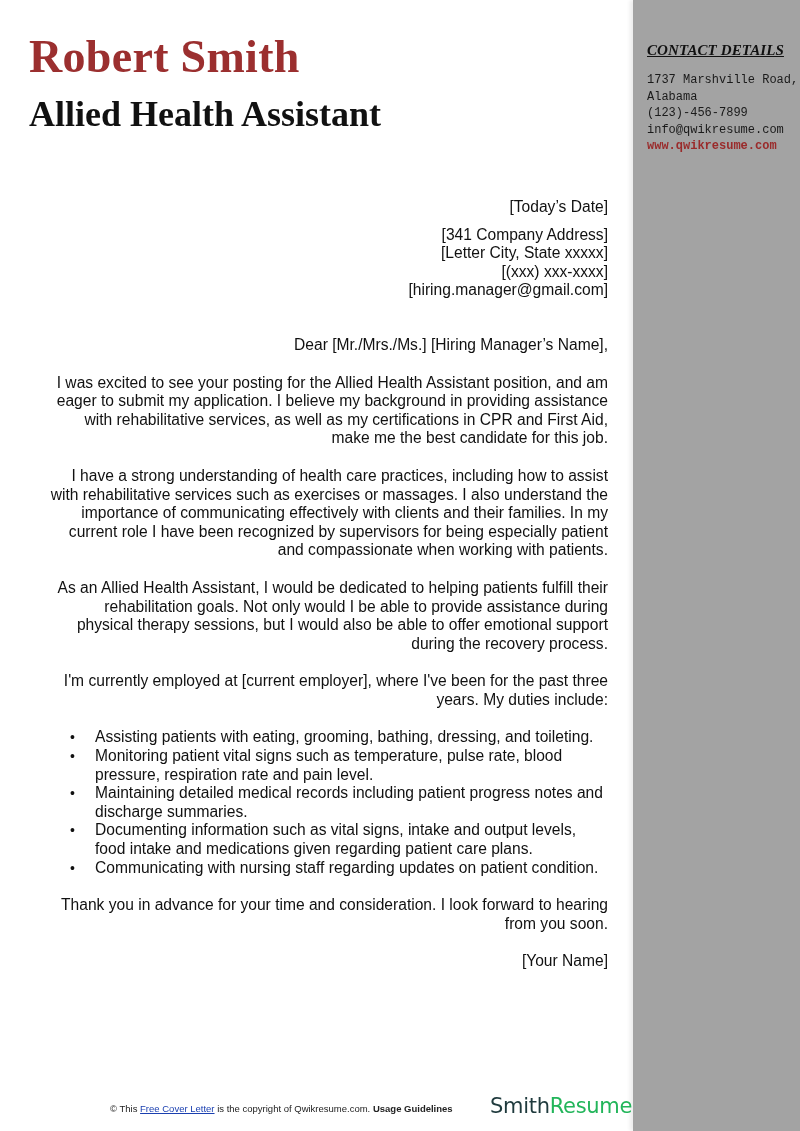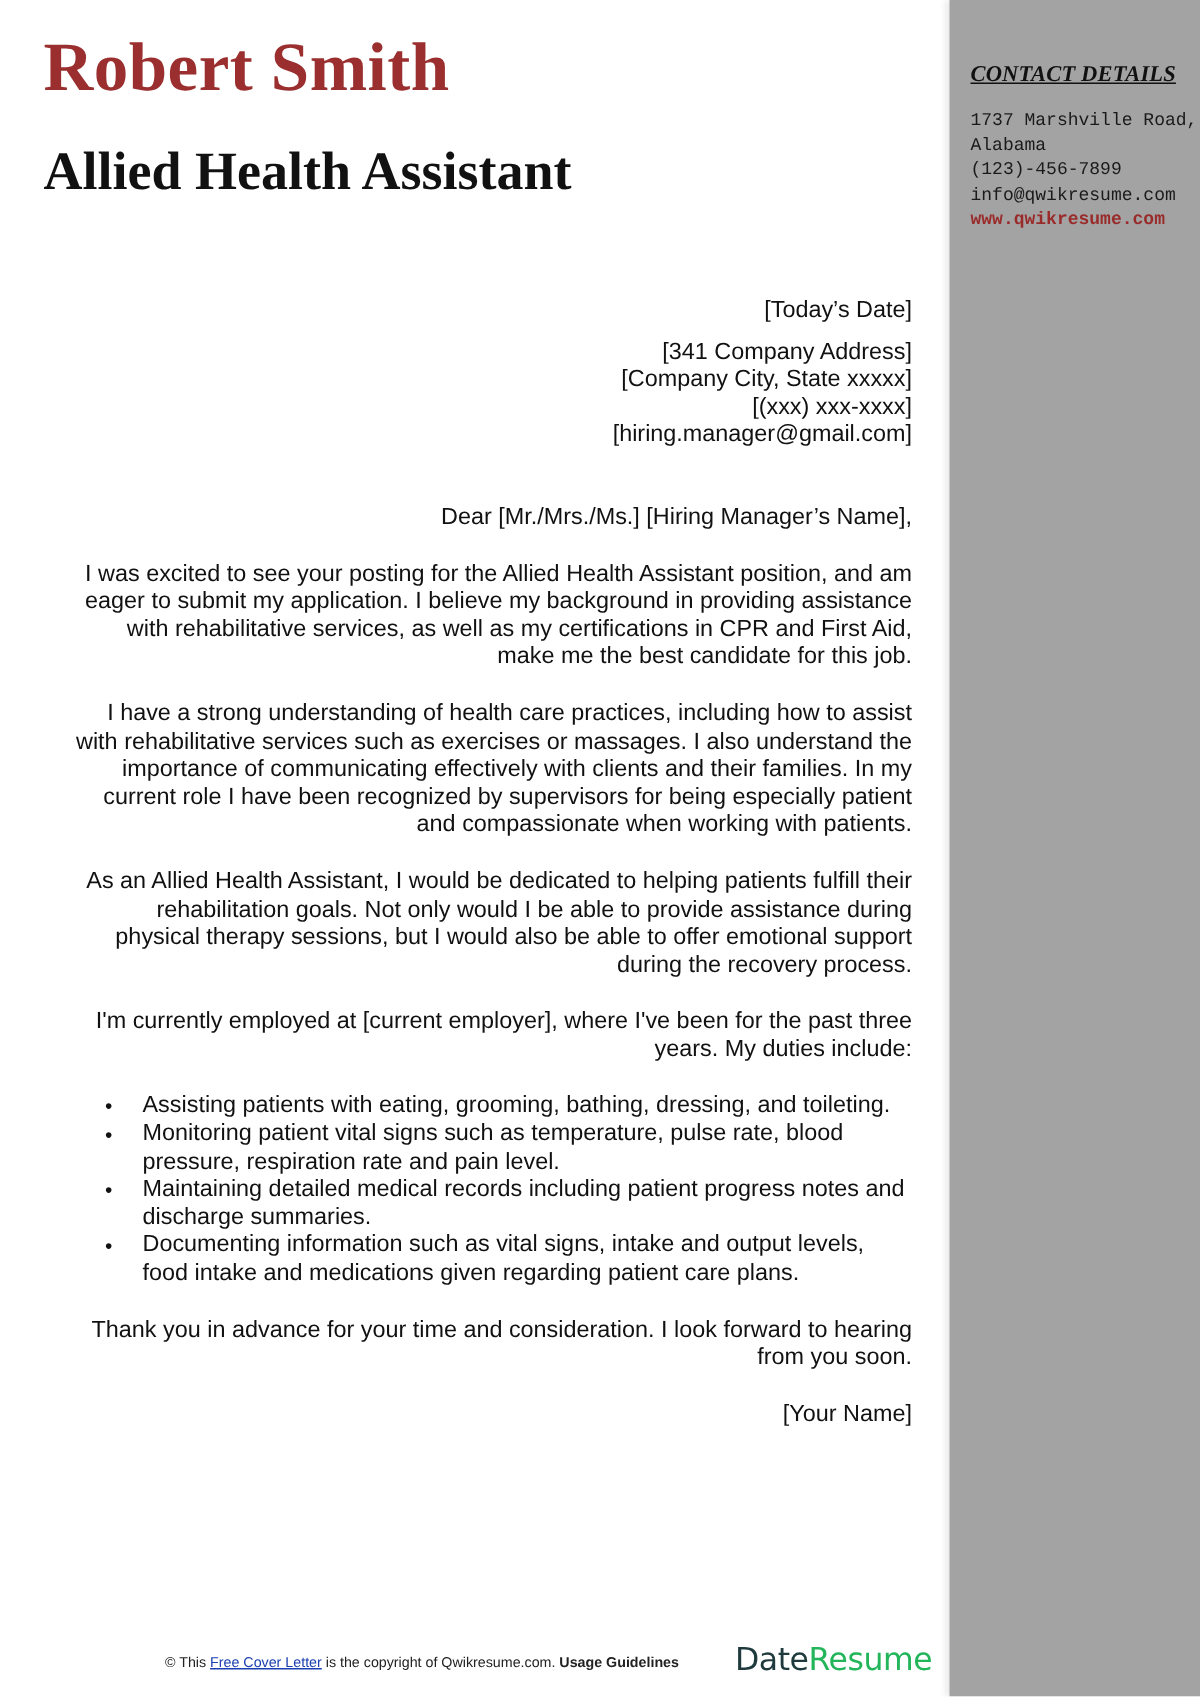--- a/index.html
+++ b/index.html
@@ -1,21 +1,21 @@
 <!DOCTYPE html>
 <html><head>
 <meta charset="utf-8">
 <style>
   html, body { margin: 0; padding: 0; }
   body { width: 800px; height: 1131px; background: #ffffff; position: relative; overflow: hidden; font-family: "Liberation Sans", sans-serif; color: #000; }
   .sidebar { position: absolute; left: 633px; top: 0; width: 173px; height: 1131px; background: #a3a3a3; box-shadow: -3px 0 4px rgba(0,0,0,0.08); }
   .contact-title { position: absolute; left: 14px; top: 42px; font-family: "Liberation Serif", serif; font-weight: bold; font-style: italic; font-size: 15px; text-decoration: underline; color: #111; letter-spacing: 0.1px; }
   .contact-lines { position: absolute; left: 14px; top: 72px; font-family: Liberation Mono, monospace; font-size: 12px; line-height: 16.5px; color: #1a1a1a; }
   .contact-lines .web { color: #9a2b2b; font-weight: bold; }
-  .name { position: absolute; left: 29px; top: 22px; font-family: "Liberation Serif", serif; font-weight: bold; font-size: 46px; color: #9b2f2f; letter-spacing: 0.3px; line-height: 1; }
+  .name { position: absolute; left: 29px; top: 34px; font-family: "Liberation Serif", serif; font-weight: bold; font-size: 46px; color: #9b2f2f; letter-spacing: 0.3px; line-height: 1; }
   .role { position: absolute; left: 29px; top: 96px; font-family: "Liberation Serif", serif; font-weight: bold; font-size: 36px; color: #111; line-height: 1; }
   .letter { position: absolute; left: 48px; top: 198px; width: 560px; font-size: 15.6px; line-height: 18.6px; color: #111; }
   .letter p { margin: 0; text-align: right; }
   .gap-s { height: 9px; }
   .gap-m { height: 19px; }
   .gap-l { height: 36px; }
   ul.duties { margin: 0; padding: 0 0 0 47px; list-style: none; }
   ul.duties li { position: relative; margin: 0; }
   ul.duties li::before { content: "•"; position: absolute; left: -25px; top: 0; font-size: 14px; }
   .footer { position: absolute; left: 110px; top: 1103px; font-size: 9.5px; color: #222; }
@@ -40,46 +40,47 @@
     <div>info@qwikresume.com</div>
     <div class="web">www.qwikresume.com</div>
   </div>
 </div>
 
 <div class="letter">
   <p>[Today’s Date]</p>
   <div class="gap-s"></div>
   <div>
     <p>[341 Company Address]</p>
-    <p>[Company City, State xxxxx]</p>
+    <p>[Letter City, State xxxxx]</p>
     <p>[(xxx) xxx-xxxx]</p>
     <p>[hiring.manager@gmail.com]</p>
   </div>
   <div class="gap-l"></div>
   <p>Dear [Mr./Mrs./Ms.] [Hiring Manager’s Name],</p>
   <div class="gap-m"></div>
   <p>I was excited to see your posting for the Allied Health Assistant position, and am eager to submit my application. I believe my background in providing assistance with rehabilitative services, as well as my certifications in CPR and First Aid, make me the best candidate for this job.</p>
   <div class="gap-m"></div>
   <p>I have a strong understanding of health care practices, including how to assist with rehabilitative services such as exercises or massages. I also understand the importance of communicating effectively with clients and their families. In my current role I have been recognized by supervisors for being especially patient and compassionate when working with patients.</p>
   <div class="gap-m"></div>
   <p>As an Allied Health Assistant, I would be dedicated to helping patients fulfill their rehabilitation goals. Not only would I be able to provide assistance during physical therapy sessions, but I would also be able to offer emotional support during the recovery process.</p>
   <div class="gap-m"></div>
   <p>I'm currently employed at [current employer], where I've been for the past three years. My duties include:</p>
   <div class="gap-m"></div>
   <ul class="duties">
     <li>Assisting patients with eating, grooming, bathing, dressing, and toileting.</li>
     <li>Monitoring patient vital signs such as temperature, pulse rate, blood pressure, respiration rate and pain level.</li>
     <li>Maintaining detailed medical records including patient progress notes and discharge summaries.</li>
     <li>Documenting information such as vital signs, intake and output levels, food intake and medications given regarding patient care plans.</li>
+    <li>Communicating with nursing staff regarding updates on patient condition.</li>
   </ul>
   <div class="gap-m"></div>
   <p>Thank you in advance for your time and consideration. I look forward to hearing from you soon.</p>
   <div class="gap-m"></div>
   <p>[Your Name]</p>
 </div>
 
 <div class="footer">
   <span>©</span><span> This </span><a>Free Cover Letter</a><span> is the copyright of Qwikresume.com. </span><b>Usage Guidelines</b>
 </div>
 
 <div class="logo">
-  <span class="q">Date</span><span class="r">Resume</span>
+  <span class="q">Smith</span><span class="r">Resume</span>
 </div>
 
 </body></html>

